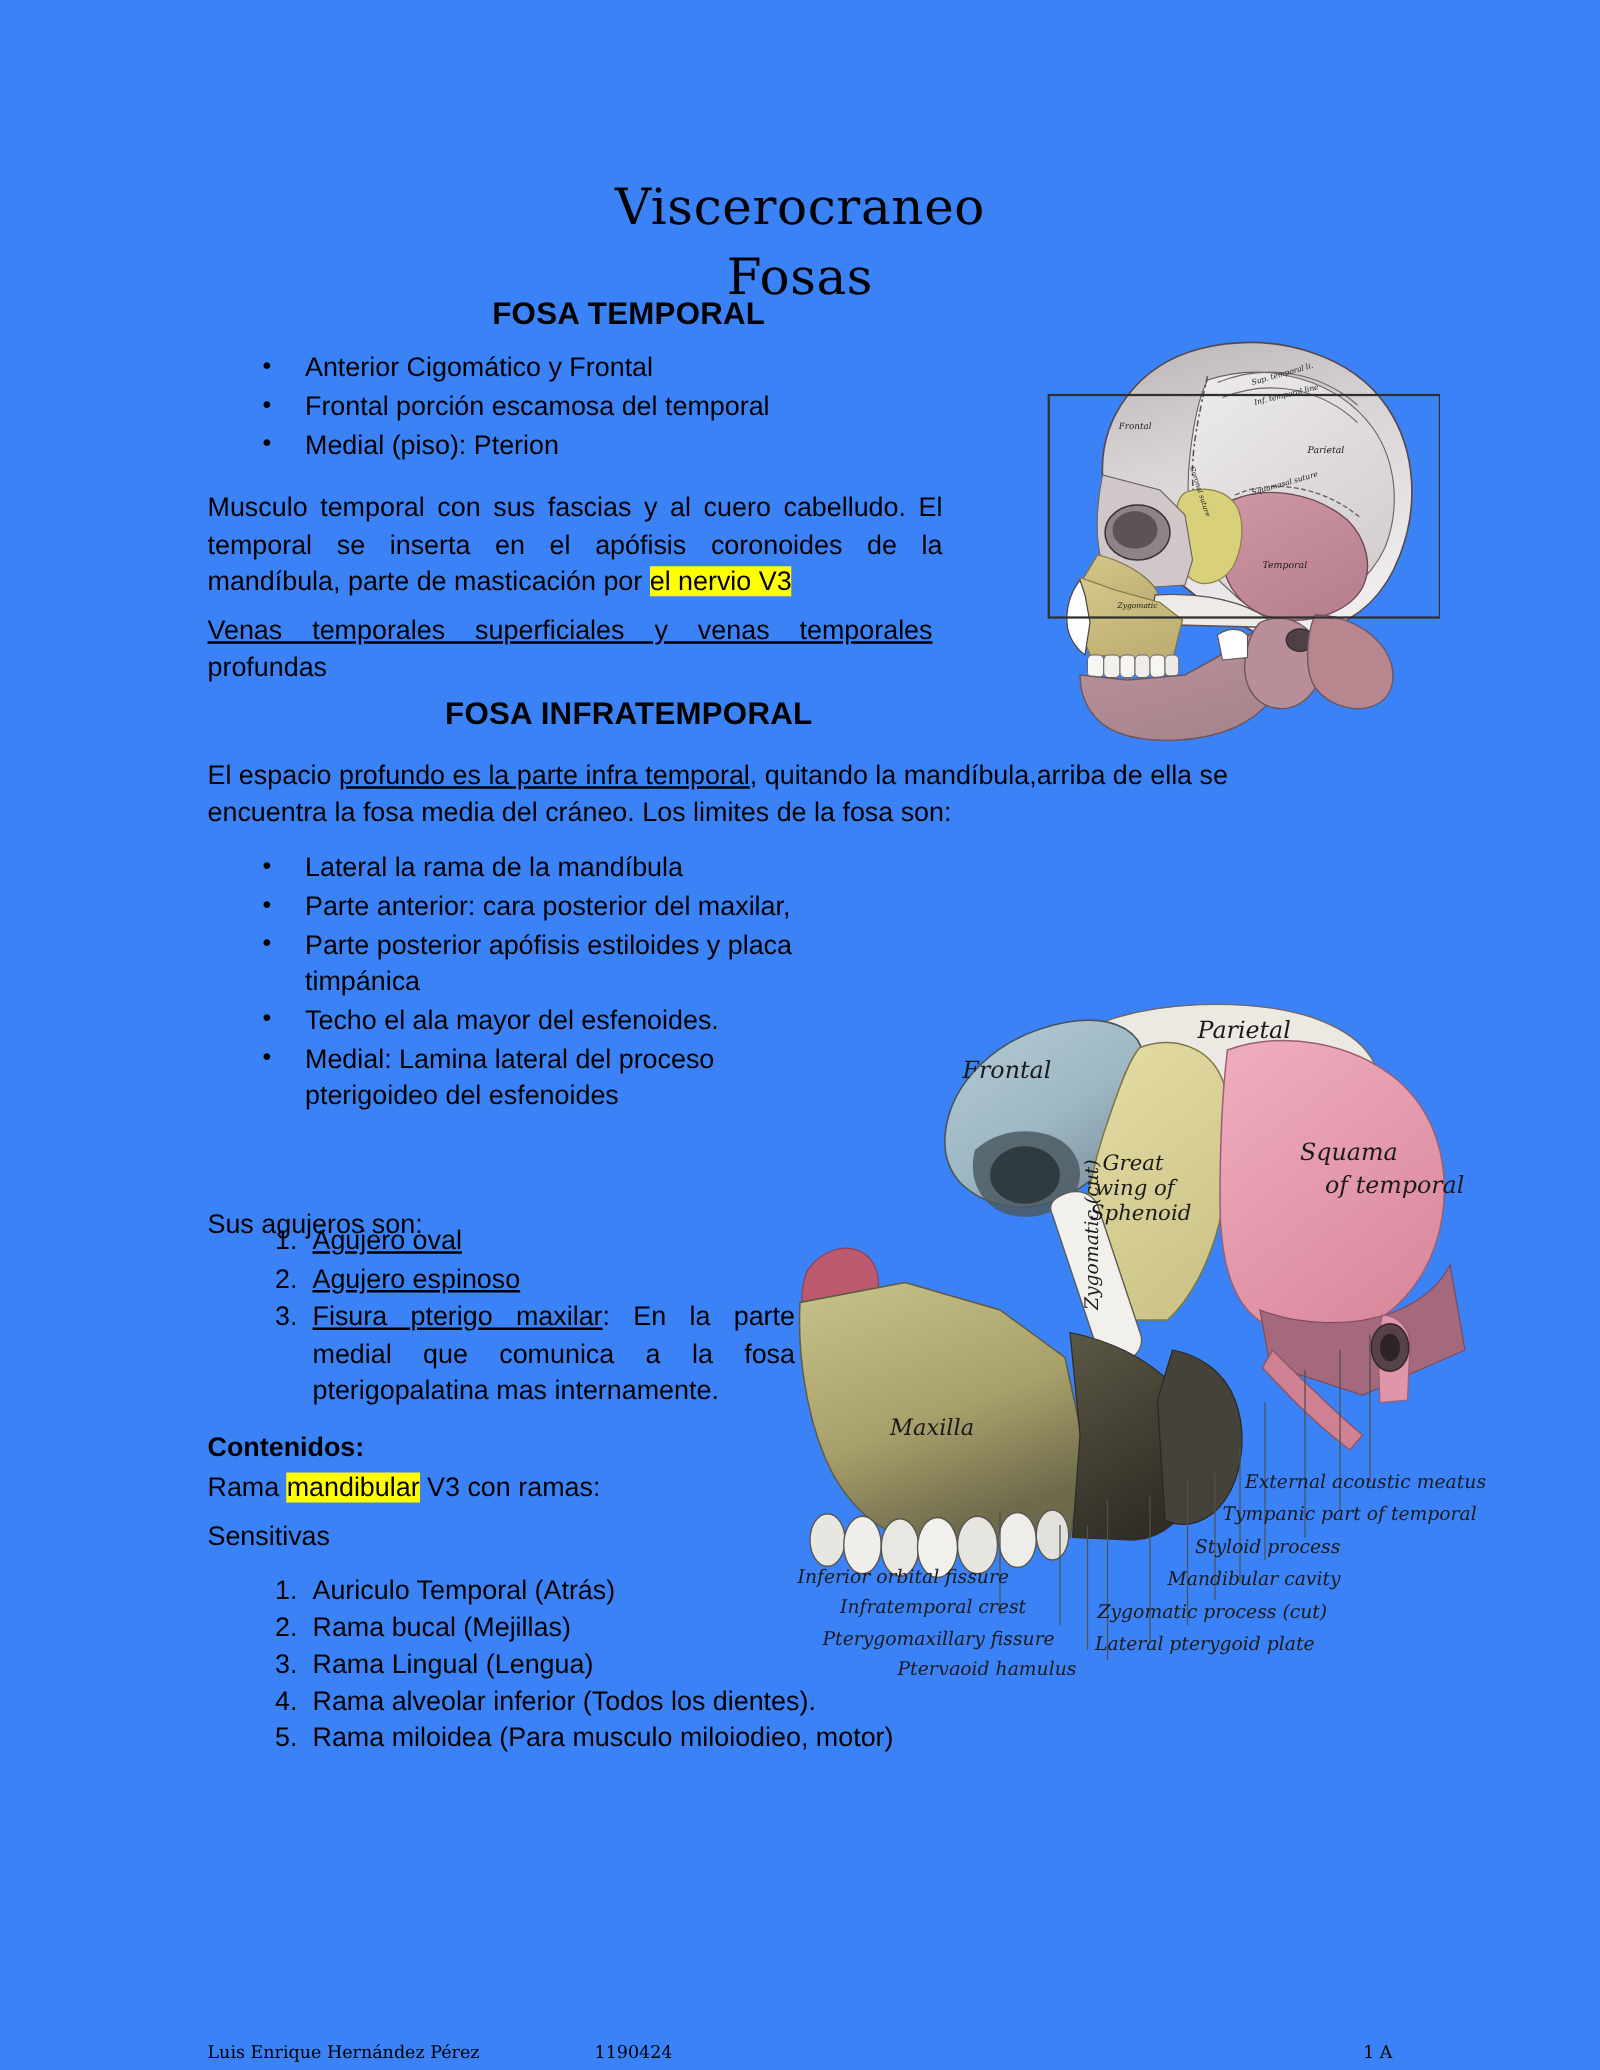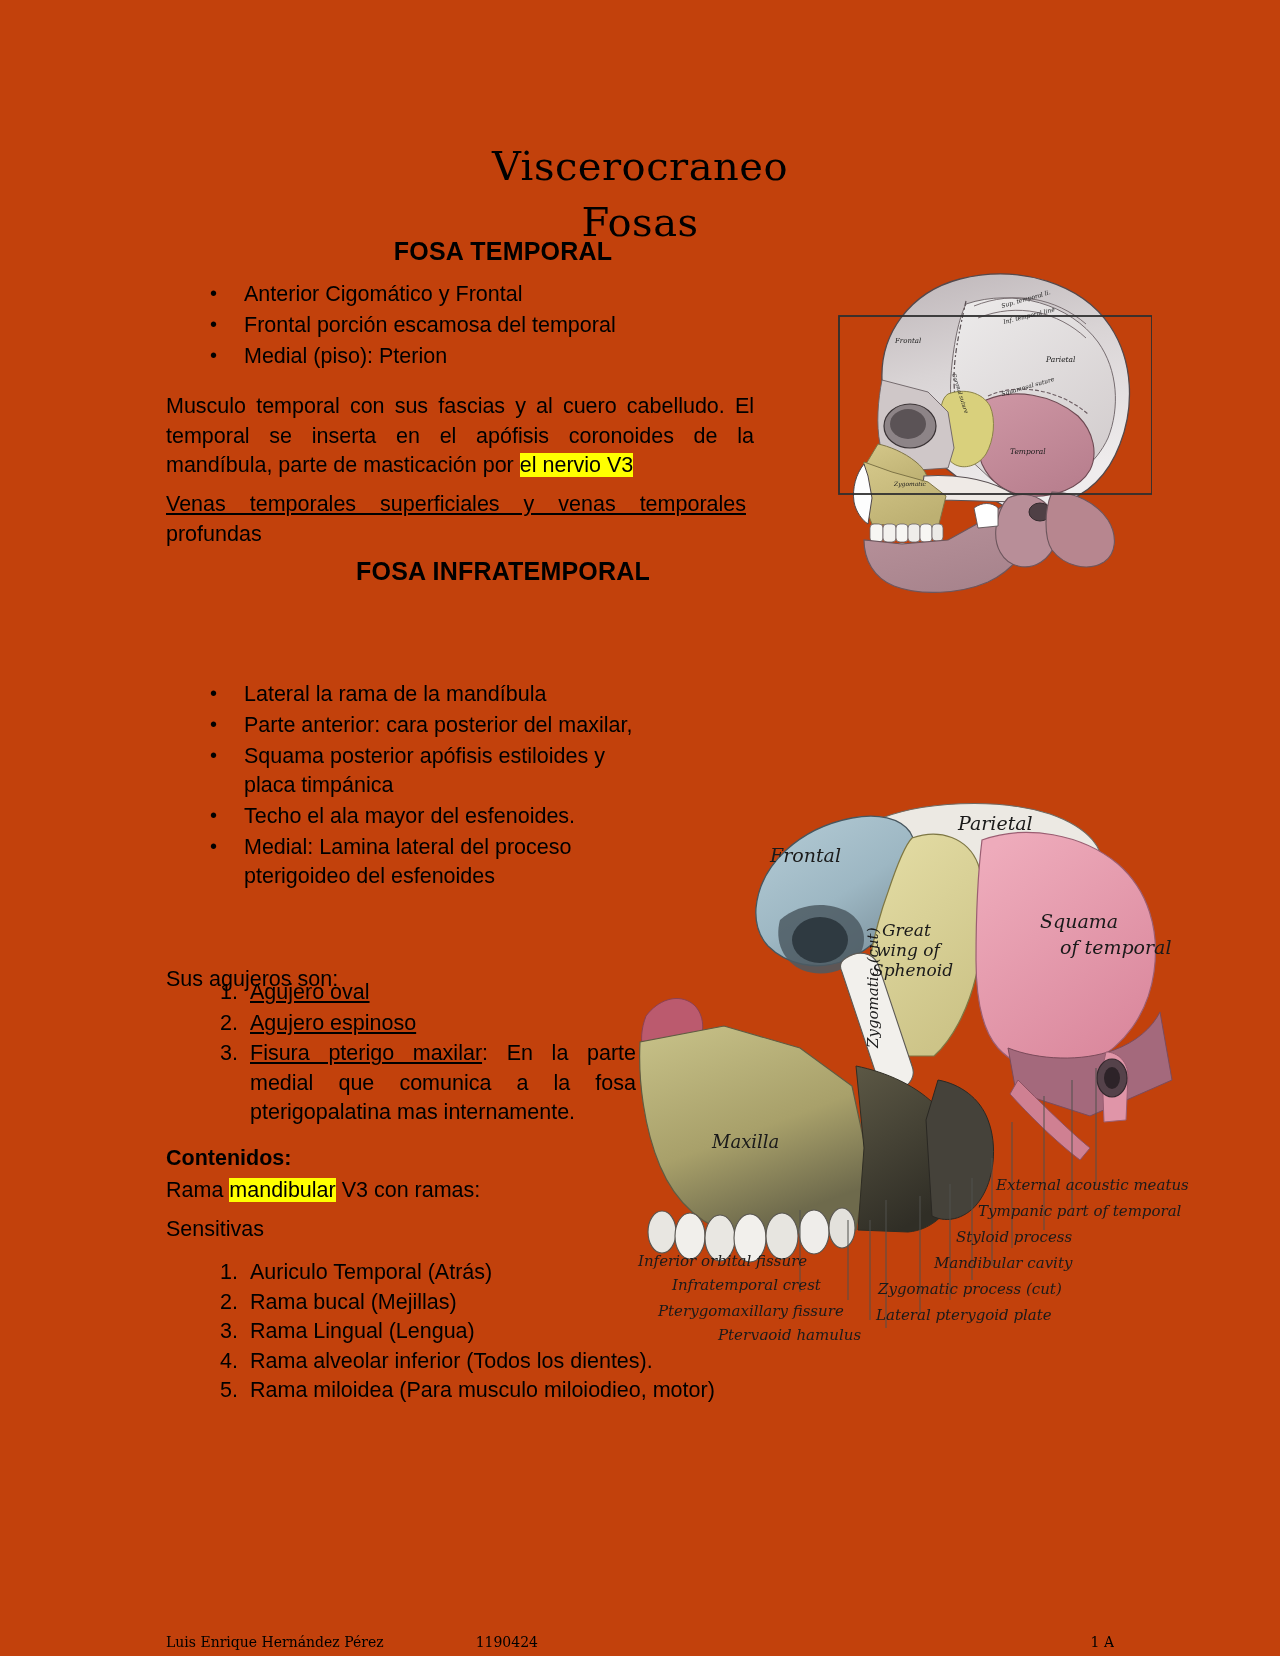--- a/index.html
+++ b/index.html
@@ -12,21 +12,21 @@
     height: 1656px;
     position: relative;
     overflow: hidden;
     font-family: "Liberation Sans", sans-serif;
     color: #000000;
   }
 
   .page {
     position: absolute;
     inset: 0;
-    background: #c2410c;
+    background: #3b82f6;
   }
 
   
   .doc-title {
     position: absolute;
     top: 138px;
     left: 0;
     width: 1280px;
     text-align: center;
     font-family: "DejaVu Serif", serif;
@@ -204,26 +204,29 @@
     <p class="body">
       <span class="jline">Venas temporales superficiales y venas temporales</span>
       <span class="jline-last">profundas</span>
     </p>
   </div>
 
   <div class="blk" id="blk-fosa-infra">
     <h2 class="section sect2">FOSA INFRATEMPORAL</h2>
   </div>
 
+  <div class="blk" id="blk-espacio">
+    <p class="body"><span>El espacio </span><span class="u">profundo es la parte infra temporal</span><span>, quitando la mandíbula,arriba de ella se encuentra la fosa media del cráneo. Los limites de la fosa son:</span></p>
+  </div>
 
   <div class="blk" id="blk-limites">
     <ul class="bullets">
       <li>Lateral la rama de la mandíbula</li>
       <li>Parte anterior: cara posterior del maxilar,</li>
-      <li>Squama posterior apófisis estiloides y placa timpánica</li>
+      <li>Parte posterior apófisis estiloides y placa timpánica</li>
       <li class="jblock">Techo el ala mayor del esfenoides.</li>
       <li>Medial: Lamina lateral del proceso pterigoideo del esfenoides</li>
     </ul>
   </div>
 
   <div class="blk" id="blk-nums1">
     <ol class="nums">
       <li><span class="u">Agujero oval</span><span></span></li>
       <li><span class="u">Agujero espinoso</span><span></span></li>
       <li class="jblock"><span class="u">Fisura pterigo maxilar</span><span>: En la parte medial que comunica a la fosa pterigopalatina mas internamente.</span></li>

